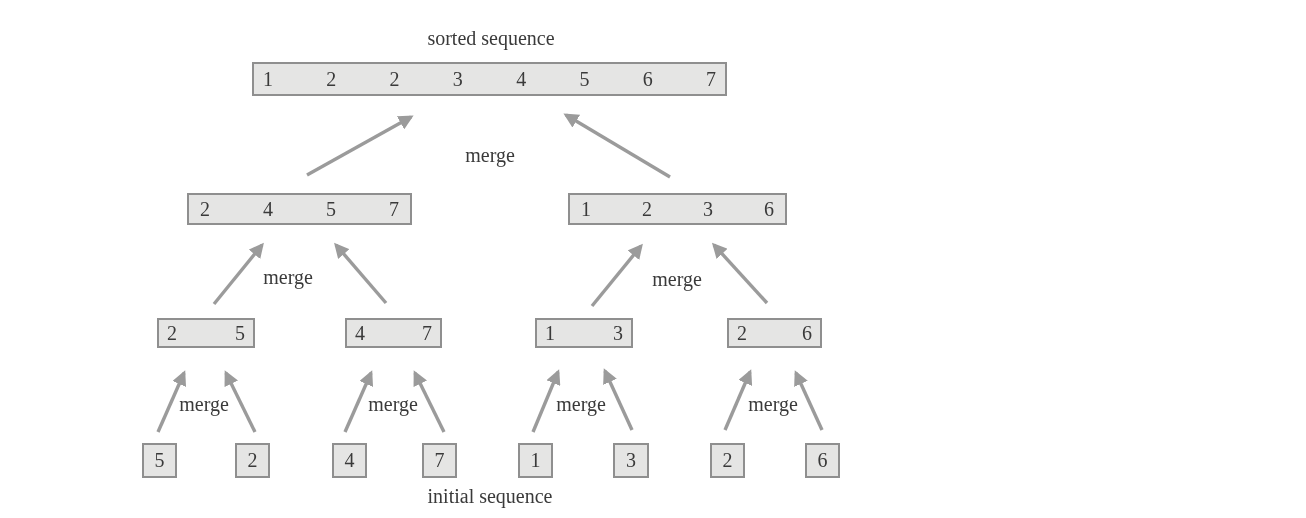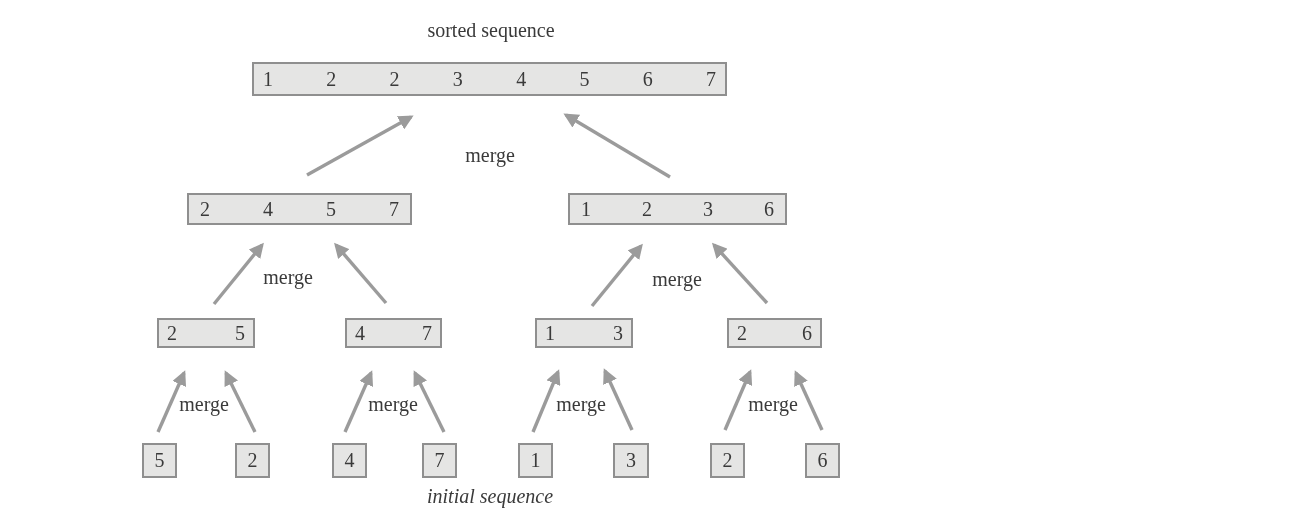--- a/index.html
+++ b/index.html
@@ -62,22 +62,22 @@
     <line x1="158" y1="432" x2="184" y2="373" marker-end="url(#ah)"></line>
     <line x1="255" y1="432" x2="226" y2="373" marker-end="url(#ah)"></line>
     <line x1="345" y1="432" x2="371" y2="373" marker-end="url(#ah)"></line>
     <line x1="444" y1="432" x2="415" y2="373" marker-end="url(#ah)"></line>
     <line x1="533" y1="432" x2="558" y2="372" marker-end="url(#ah)"></line>
     <line x1="632" y1="430" x2="605" y2="371" marker-end="url(#ah)"></line>
     <line x1="725" y1="430" x2="750" y2="372" marker-end="url(#ah)"></line>
     <line x1="822" y1="430" x2="796" y2="373" marker-end="url(#ah)"></line>
   </svg>
 
-  <div class="lbl" style="left:491px; top:20px;">sorted sequence</div>
-  <div class="lbl" style="left:490px; top:486px;font-style:italic;">initial sequence</div>
+  <div class="lbl" style="left:491px; top:28px;">sorted sequence</div>
+  <div class="lbl" style="left:490px; top:486px;">initial sequence</div>
 
   <div class="lbl" style="left:490px; top:145px;">merge</div>
   <div class="lbl" style="left:288px; top:267px;">merge</div>
   <div class="lbl" style="left:677px; top:269px;">merge</div>
   <div class="lbl" style="left:204px; top:394px;">merge</div>
   <div class="lbl" style="left:393px; top:394px;">merge</div>
   <div class="lbl" style="left:581px; top:394px;">merge</div>
   <div class="lbl" style="left:773px; top:394px;">merge</div>
 
   <div class="box pad9" style="left:252px; top:62px; width:475px; height:34px;">

